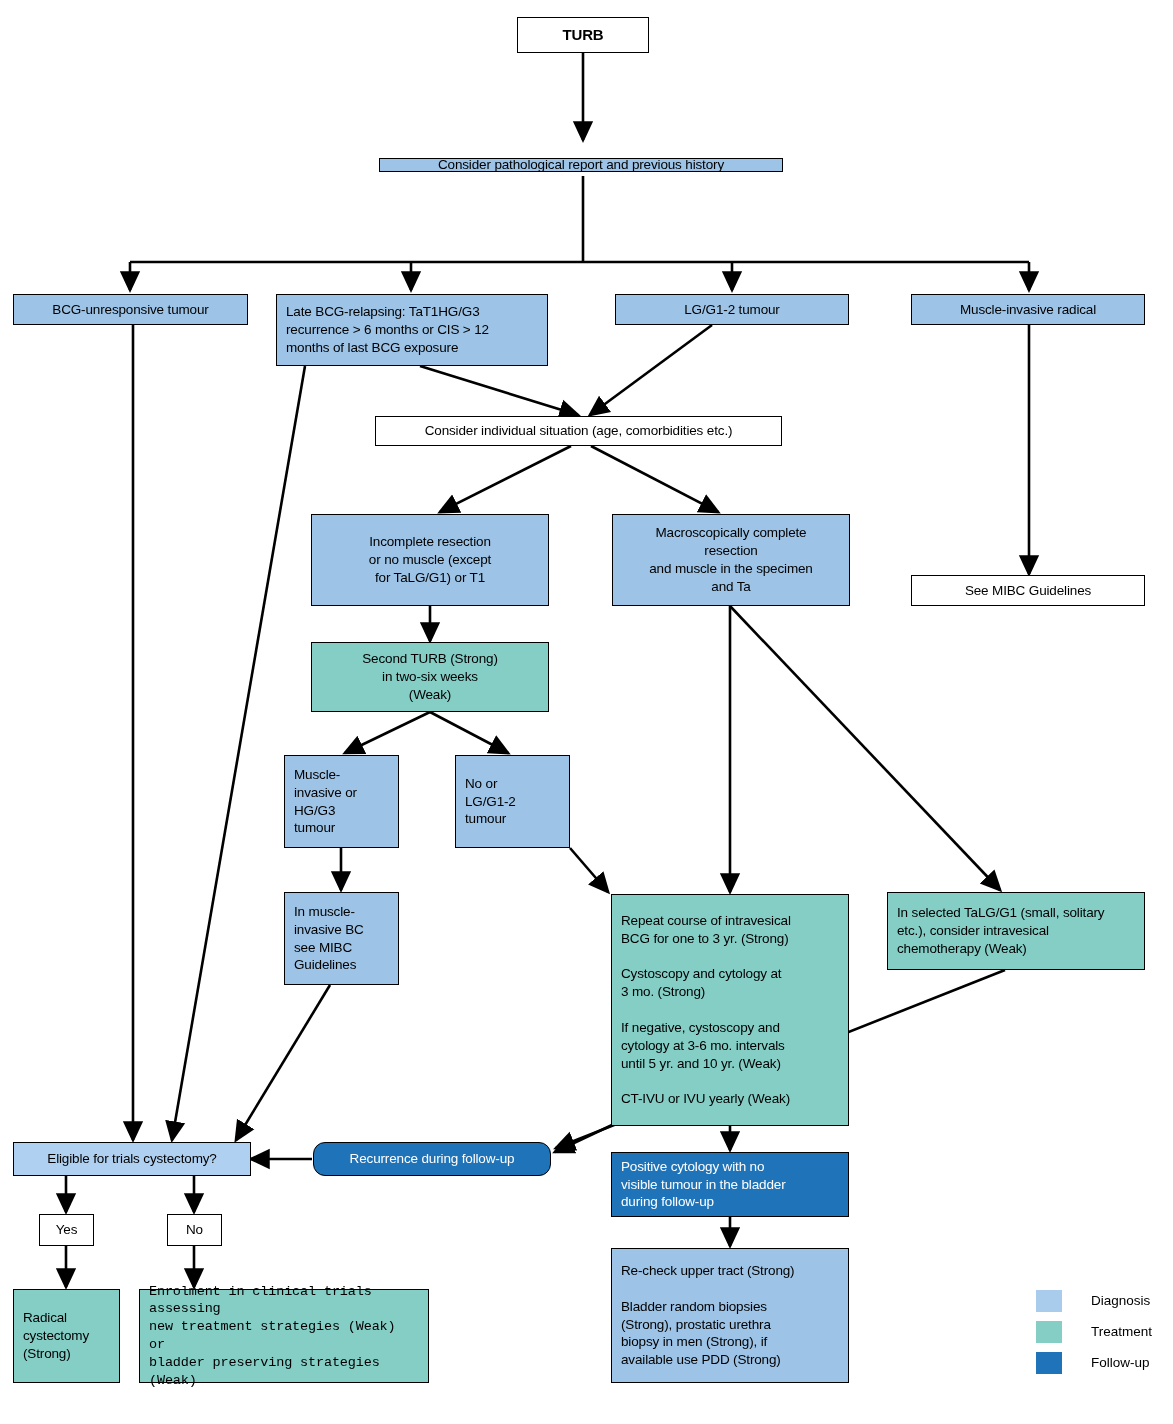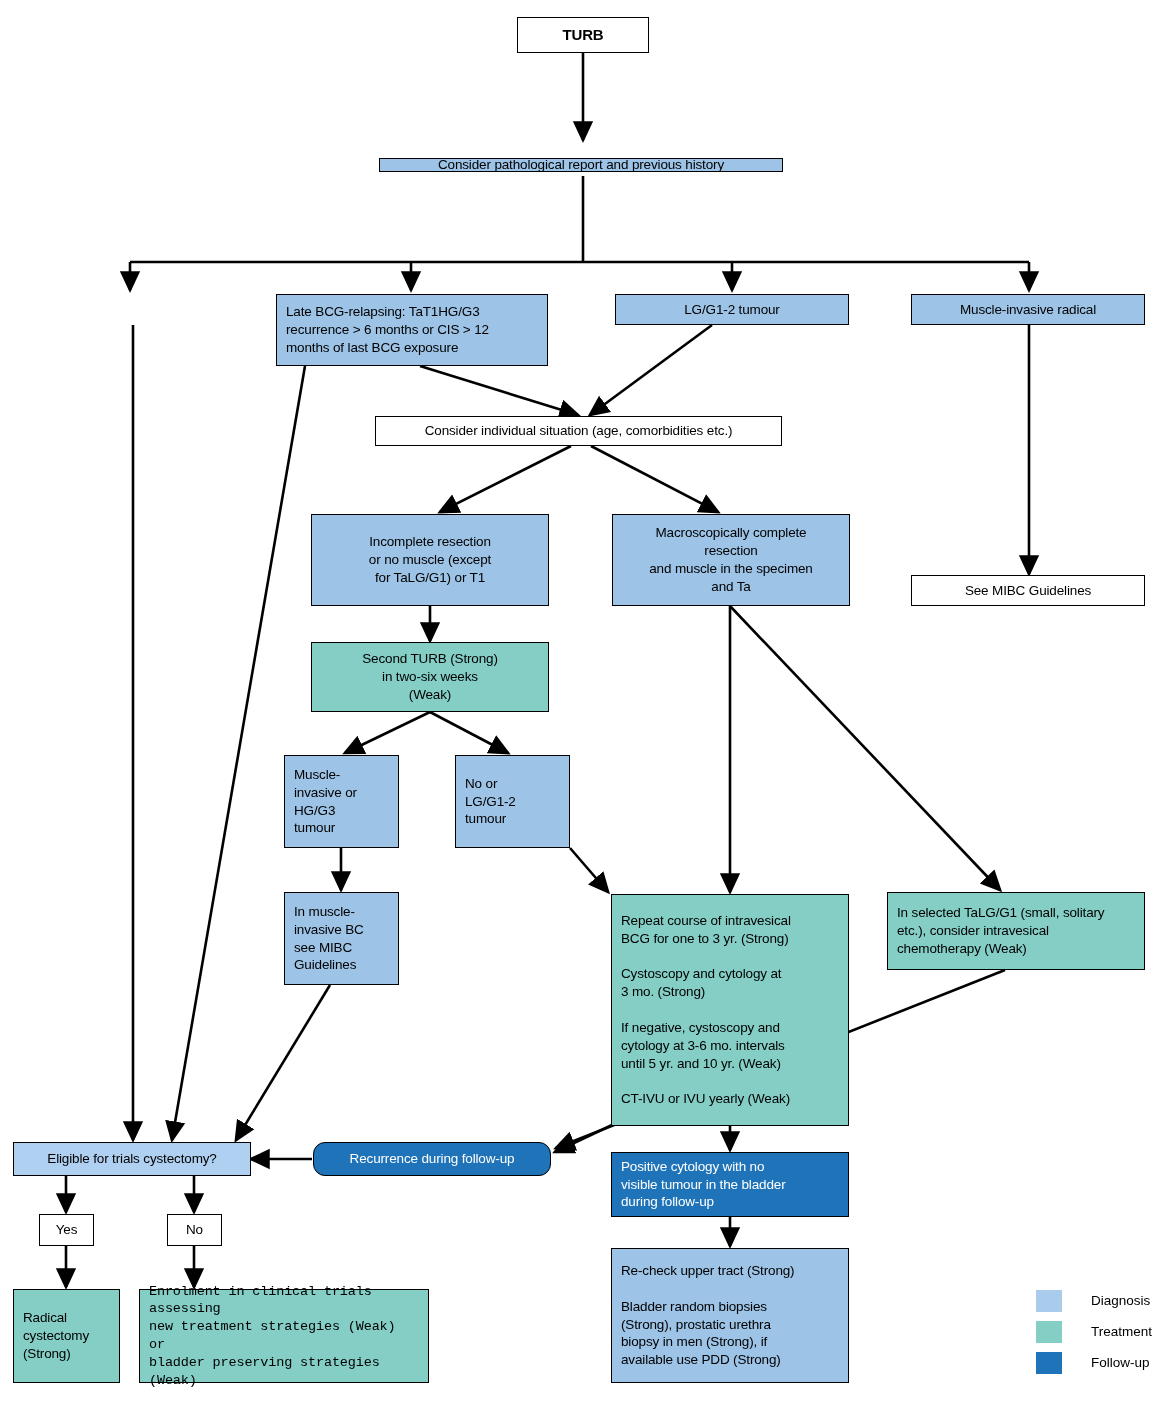--- a/index.html
+++ b/index.html
@@ -119,20 +119,23 @@
   </svg>
 
   <div class="node white ctr bold t15" style="left:517px;top:17px;width:132px;height:36px;">
     <span class="txt">TURB</span>
   </div>
 
   <div class="node diag ctr" style="left:379px;top:146px;width:404px;height:14px;margin-top:12px;">
     <span class="txt">Consider pathological report and previous history</span>
   </div>
 
+  <div class="node diag ctr" style="left:13px;top:294px;width:235px;height:31px;">
+    <span class="txt">BCG-unresponsive tumour</span>
+  </div>
 
   <div class="node diag lft" style="left:276px;top:294px;width:272px;height:72px;">
     <span class="txt">Late BCG-relapsing: TaT1HG/G3
 recurrence &gt; 6 months or CIS &gt; 12
 months of last BCG exposure</span>
   </div>
 
   <div class="node diag ctr" style="left:615px;top:294px;width:234px;height:31px;">
     <span class="txt">LG/G1-2 tumour</span>
   </div>

